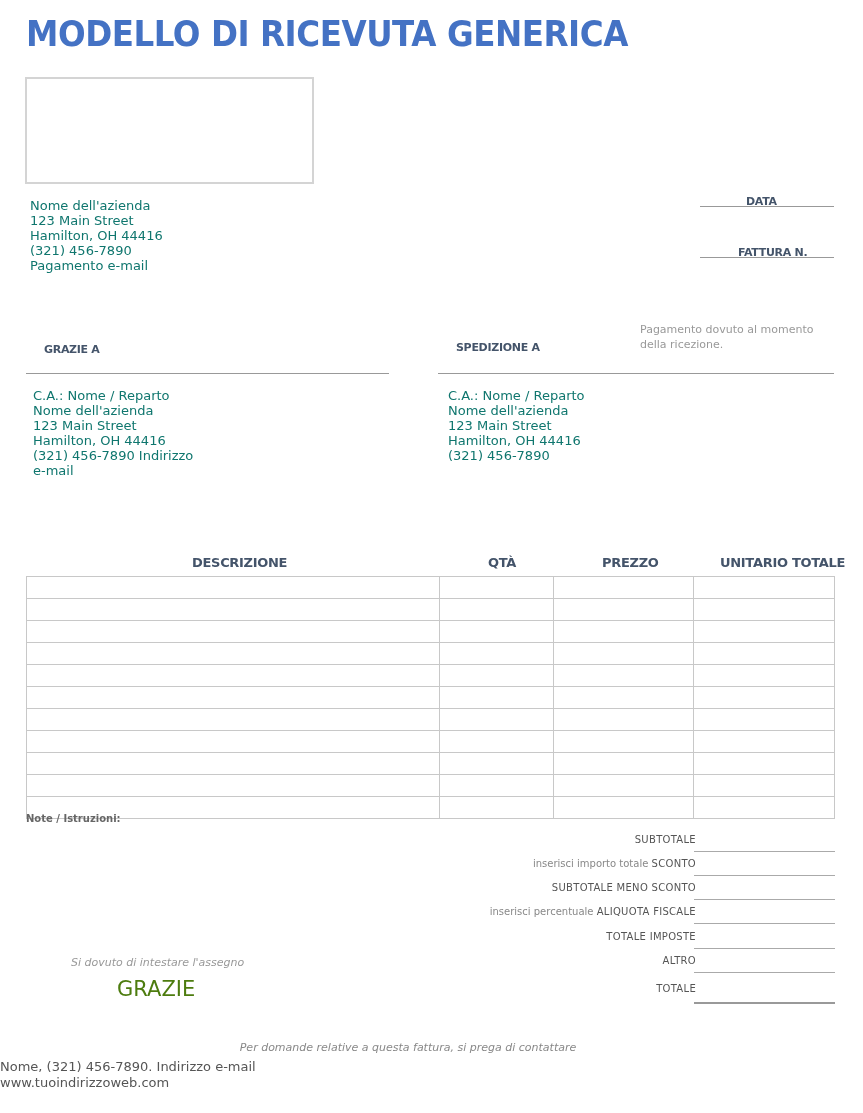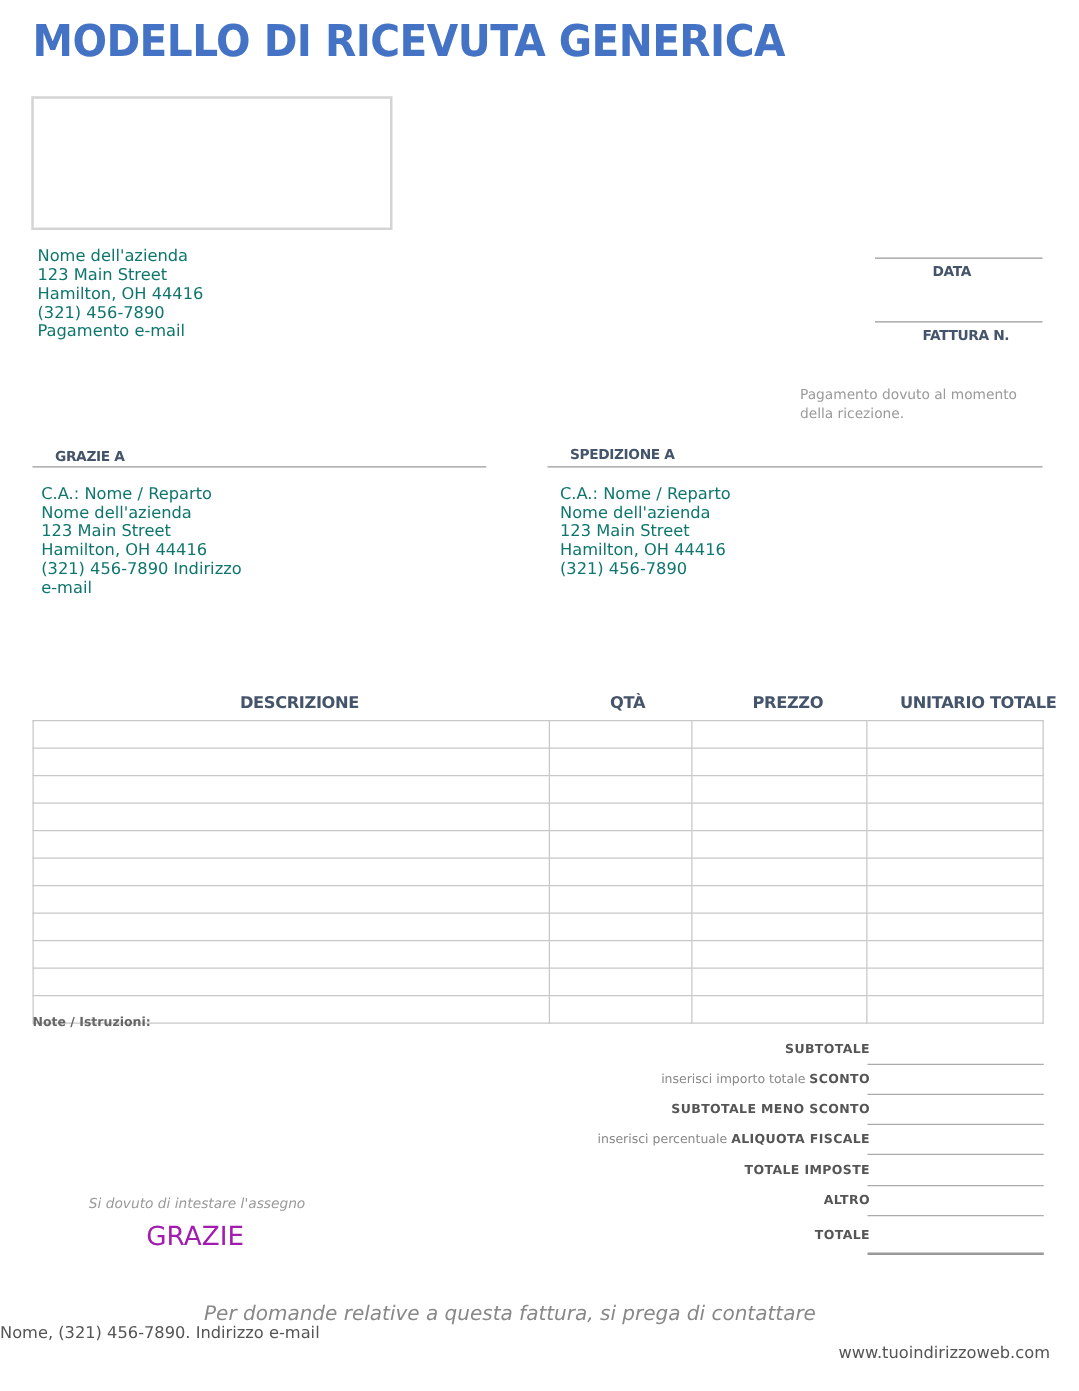--- a/index.html
+++ b/index.html
@@ -1,28 +1,28 @@
 <!DOCTYPE html>
 <html><head>
 <meta charset="utf-8">
 <style>
   html,body{margin:0;padding:0;background:#fff;}
   body{width:863px;height:1113px;position:relative;overflow:hidden;font-family:"DejaVu Sans","Liberation Sans",sans-serif;color:#555;}
   .abs{position:absolute;}
   .title{left:26px;top:14px;font-family:"DejaVu Sans",sans-serif;font-weight:bold;font-size:35px;color:#4472c4;letter-spacing:-0.5px;white-space:nowrap;transform:scaleX(0.93);transform-origin:left top;}
   .logo-box{left:25px;top:77px;width:289px;height:107px;border:2px solid #d4d4d4;box-sizing:border-box;}
   .addr{font-size:13px;line-height:15px;color:#0f766e;white-space:nowrap;}
-  .lbl-blue{font-weight:bold;font-size:11px;color:#44546a;letter-spacing:-0.3px;white-space:nowrap;margin-top:16px;}
+  .lbl-blue{font-weight:bold;font-size:11px;color:#44546a;letter-spacing:-0.3px;white-space:nowrap;}
   .line{border-bottom:1px solid #999;}
   .hint{font-style:italic;font-size:11px;color:#999;line-height:15px;}
   table.items{position:absolute;left:26px;top:576px;width:809px;border-collapse:collapse;}
   table.items td{border:1.5px solid #c8c8c8;height:21px;padding:0;}
   .th{position:absolute;top:555px;font-weight:bold;font-size:13px;color:#44546a;letter-spacing:-0.3px;white-space:nowrap;}
   .tot-lbl{position:absolute;right:167px;font-size:10px;color:#888;white-space:nowrap;text-align:right;}
-  .tot-lbl b{color:#555;font-weight:bold;letter-spacing:0.3px;}
+  .tot-lbl b{color:#555;font-weight:normal;letter-spacing:0.3px;}
   .tot-line{position:absolute;left:694px;width:141px;border-bottom:1px solid #aaa;}
 </style>
 </head>
 <body>
 
 <div class="abs title">MODELLO DI RICEVUTA GENERICA</div>
 
 <div class="abs logo-box"></div>
 
 <div class="abs addr" style="left:30px;top:198px;">
@@ -31,21 +31,21 @@
   <div>Hamilton, OH 44416</div>
   <div>(321) 456-7890</div>
   <div>Pagamento e-mail</div>
 </div>
 
 <div class="abs line" style="left:700px;top:206px;width:134px;"></div>
 <div class="abs lbl-blue" style="left:746px;top:195px;">DATA</div>
 <div class="abs line" style="left:700px;top:257px;width:134px;"></div>
 <div class="abs lbl-blue" style="left:738px;top:246px;">FATTURA N.</div>
 
-<div class="abs hint" style="left:640px;top:308px;font-style:normal;">
+<div class="abs hint" style="left:640px;top:322px;font-style:normal;">
   <div>Pagamento dovuto al momento</div>
   <div>della ricezione.</div>
 </div>
 
 <div class="abs lbl-blue" style="left:44px;top:343px;">GRAZIE A</div>
 <div class="abs line" style="left:26px;top:373px;width:363px;"></div>
 <div class="abs addr" style="left:33px;top:388px;">
   <div>C.A.: Nome / Reparto</div>
   <div>Nome dell'azienda</div>
   <div>123 Main Street</div>
@@ -159,17 +159,17 @@
     <div class="tot-line" style="top: 923px;"></div>
     <div class="tot-lbl" style="top: 931px;"><span></span><b>TOTALE IMPOSTE</b></div>
     <div class="tot-line" style="top: 948px;"></div>
     <div class="tot-lbl" style="top: 955px;"><span></span><b>ALTRO</b></div>
     <div class="tot-line" style="top: 972px;"></div>
     <div class="tot-lbl" style="top: 983px;"><span></span><b>TOTALE</b></div>
     <div class="tot-line" style="top: 1002px; border-bottom: 2px solid rgb(153, 153, 153);"></div>
   </div>
 
 <div class="abs hint" style="left:71px;top:955px;">Si dovuto di intestare l'assegno</div>
-<div class="abs" style="left:117px;top:977px;font-size:21px;color:#a21caf;">GRAZIE</div>
+<div class="abs" style="left:117px;top:977px;font-size:21px;color:#4d7c0f;">GRAZIE</div>
 
-<div class="abs" style="left:0;width:816px;top:1041px;text-align:center;font-size:16px;font-style:italic;color:#888;">Per domande relative a questa fattura, si prega di contattare</div>
+<div class="abs" style="left:0;width:816px;top:1041px;text-align:center;font-size:11px;font-style:italic;color:#888;">Per domande relative a questa fattura, si prega di contattare</div>
 <div class="abs" style="left:0;width:840px;top:1059px;text-align:left;font-size:13px;color:#555;">Nome, (321) 456-7890. Indirizzo e-mail</div>
-<div class="abs" style="left:0;width:840px;top:1075px;text-align:right;font-size:13px;color:#555;">www.tuoindirizzoweb.com</div>
+<div class="abs" style="left:0;width:840px;top:1075px;text-align:left;font-size:13px;color:#555;">www.tuoindirizzoweb.com</div>
 
 </body></html>

